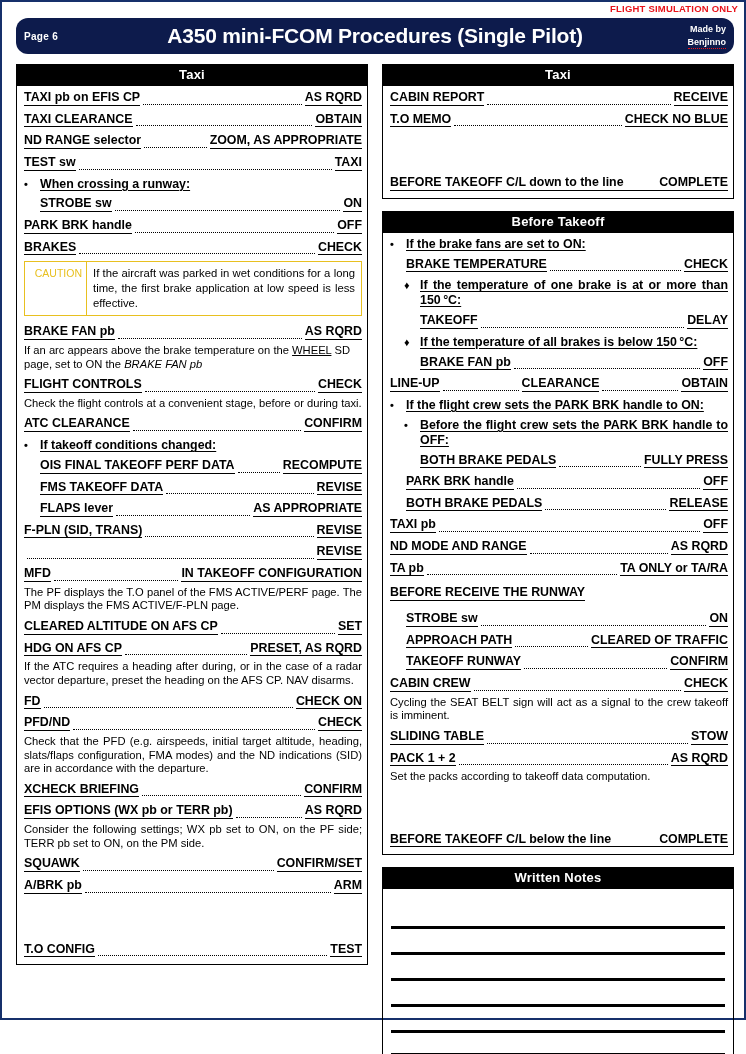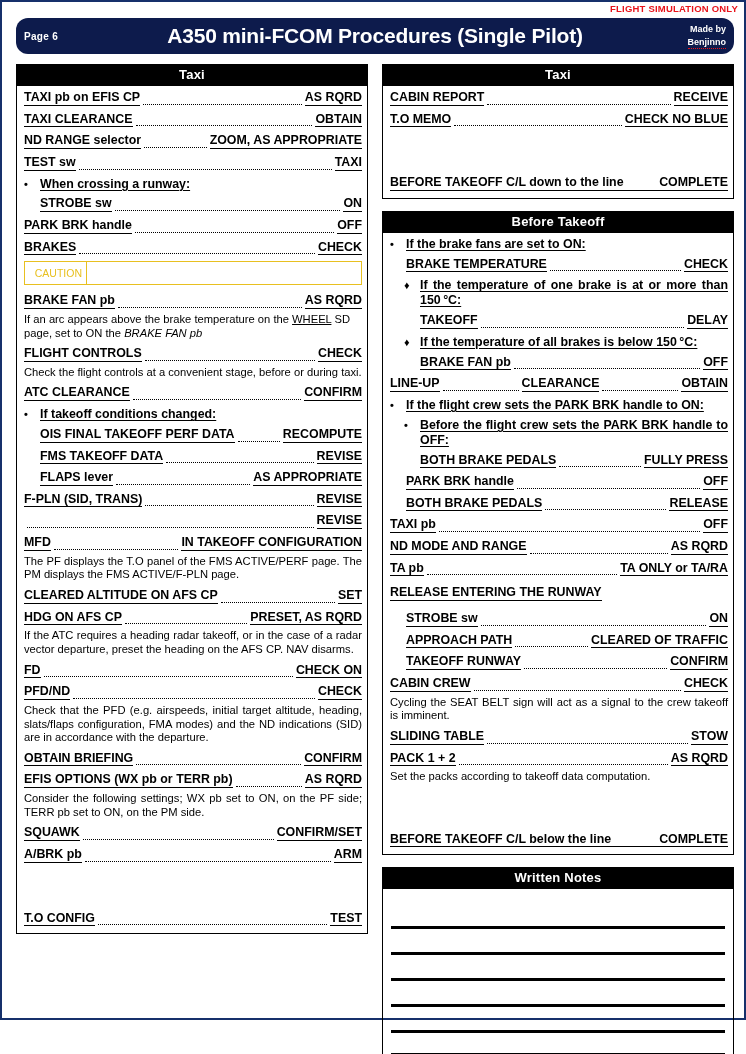--- a/index.html
+++ b/index.html
@@ -302,20 +302,21 @@
           </div>
 
           <div class="row">
             <span class="lbl">BRAKES</span>
             <span class="leader"></span>
             <span class="act">CHECK</span>
           </div>
 
           <div class="caution">
             <div class="ctag">CAUTION</div>
+            <div class="ctext">If the aircraft was parked in wet conditions for a long time, the first brake application at low speed is less effective.</div>
           </div>
 
           <div class="row">
             <span class="lbl">BRAKE FAN pb</span>
             <span class="leader"></span>
             <span class="act">AS RQRD</span>
           </div>
           <div class="note left"><span>If an arc appears above the brake temperature on the </span><span class="u">WHEEL</span><span> SD page, set to ON the </span><span class="i">BRAKE FAN pb</span></div>
 
           <div class="row">
@@ -377,37 +378,37 @@
             <span class="lbl">CLEARED ALTITUDE ON AFS CP</span>
             <span class="leader"></span>
             <span class="act">SET</span>
           </div>
 
           <div class="row">
             <span class="lbl">HDG ON AFS CP</span>
             <span class="leader"></span>
             <span class="act">PRESET, AS RQRD</span>
           </div>
-          <div class="note">If the ATC requires a heading radar takeoff, or in the case of a radar vector departure, preset the heading on the AFS CP. NAV disarms.</div>
+          <div class="note">If the ATC requires a heading after during, or in the case of a radar vector departure, preset the heading on the AFS CP. NAV disarms.</div>
 
           <div class="row">
             <span class="lbl">FD</span>
             <span class="leader"></span>
             <span class="act">CHECK ON</span>
           </div>
 
           <div class="row">
             <span class="lbl">PFD/ND</span>
             <span class="leader"></span>
             <span class="act">CHECK</span>
           </div>
           <div class="note">Check that the PFD (e.g. airspeeds, initial target altitude, heading, slats/flaps configuration, FMA modes) and the ND indications (SID) are in accordance with the departure.</div>
 
           <div class="row">
-            <span class="lbl">OBTAIN BRIEFING</span>
+            <span class="lbl">XCHECK BRIEFING</span>
             <span class="leader"></span>
             <span class="act">CONFIRM</span>
           </div>
 
           <div class="row">
             <span class="lbl">EFIS OPTIONS (WX pb or TERR pb)</span>
             <span class="leader"></span>
             <span class="act">AS RQRD</span>
           </div>
           <div class="note">Consider the following settings; WX pb set to ON, on the PF side; TERR pb set to ON, on the PM side.</div>
@@ -546,21 +547,21 @@
             <span class="act">AS RQRD</span>
           </div>
 
           <div class="row">
             <span class="lbl">TA pb</span>
             <span class="leader"></span>
             <span class="act">TA ONLY or TA/RA</span>
           </div>
 
           <div class="hdr-wrap">
-            <span class="hdr-line">RELEASE ENTERING THE RUNWAY</span>
+            <span class="hdr-line">BEFORE RECEIVE THE RUNWAY</span>
           </div>
 
           <div class="row in1">
             <span class="lbl">STROBE sw</span>
             <span class="leader"></span>
             <span class="act">ON</span>
           </div>
 
           <div class="row in1">
             <span class="lbl">APPROACH PATH</span>

